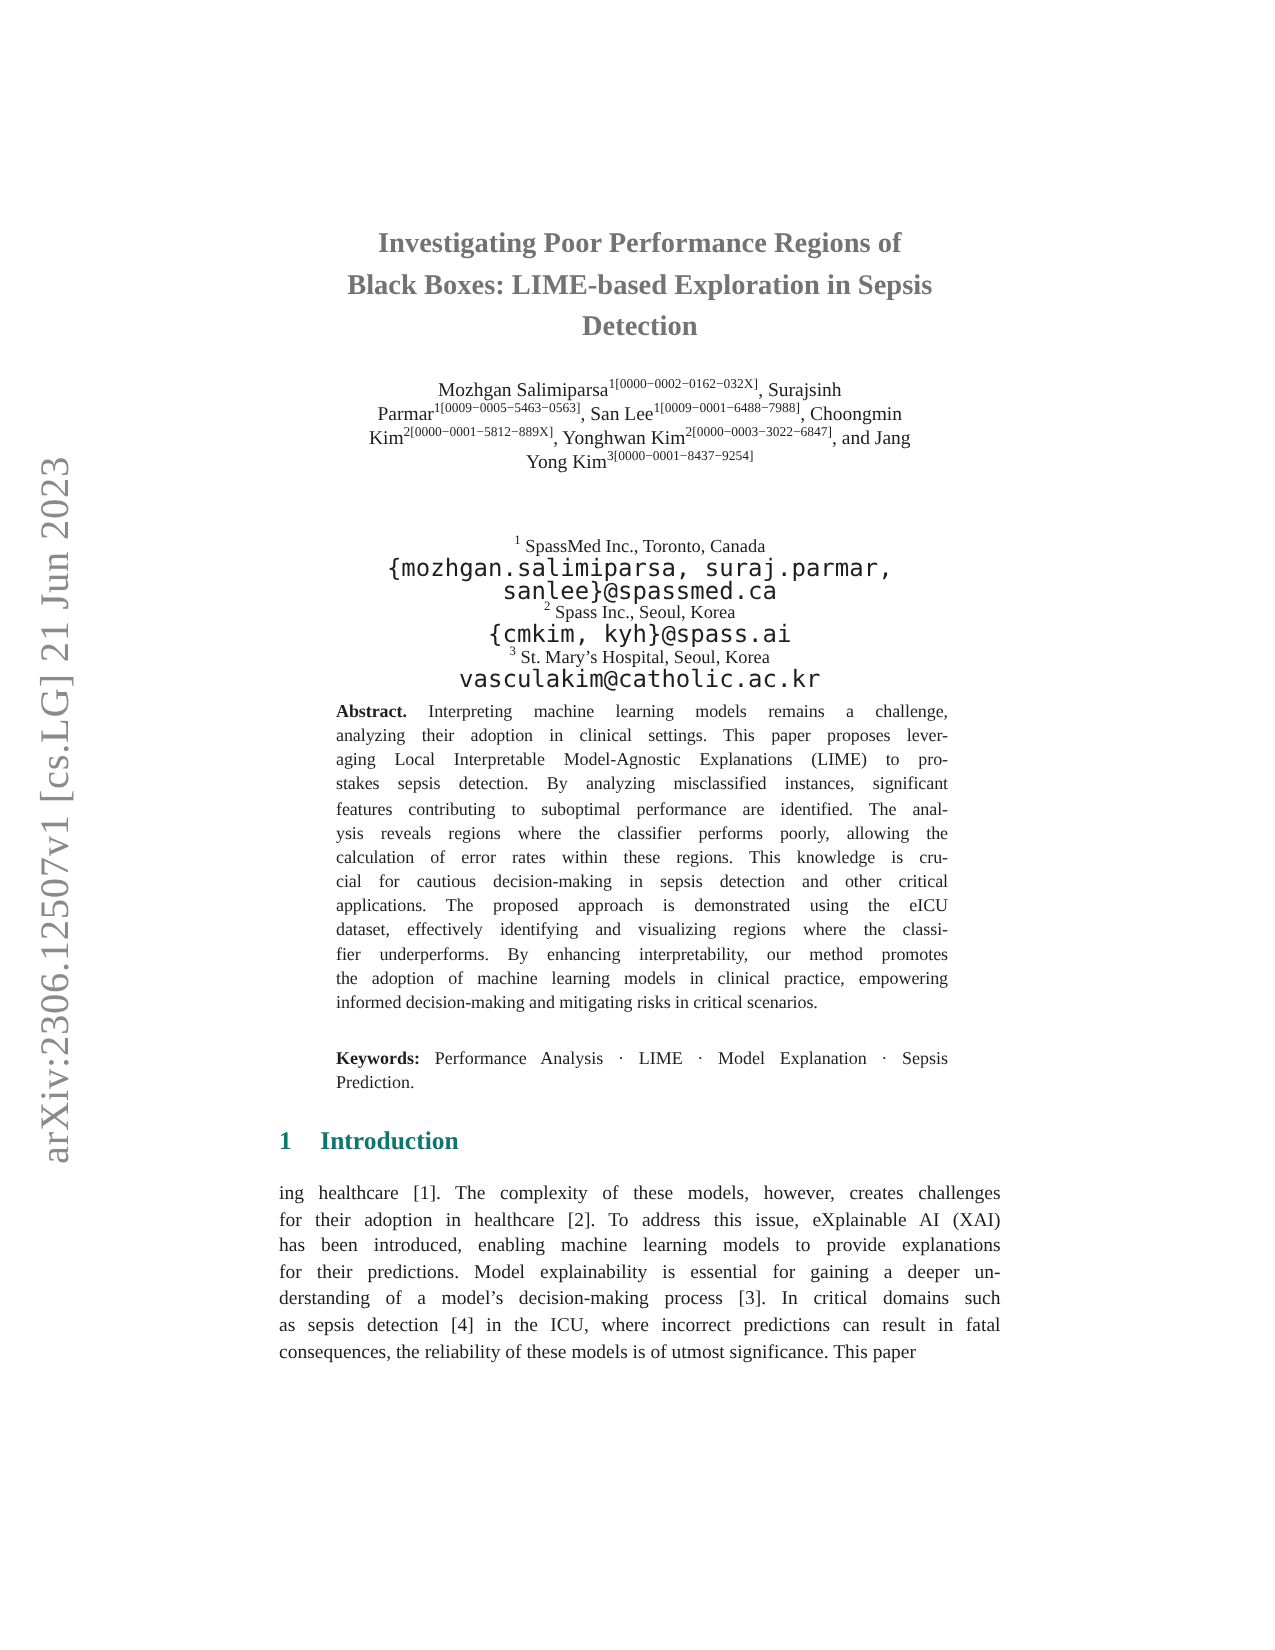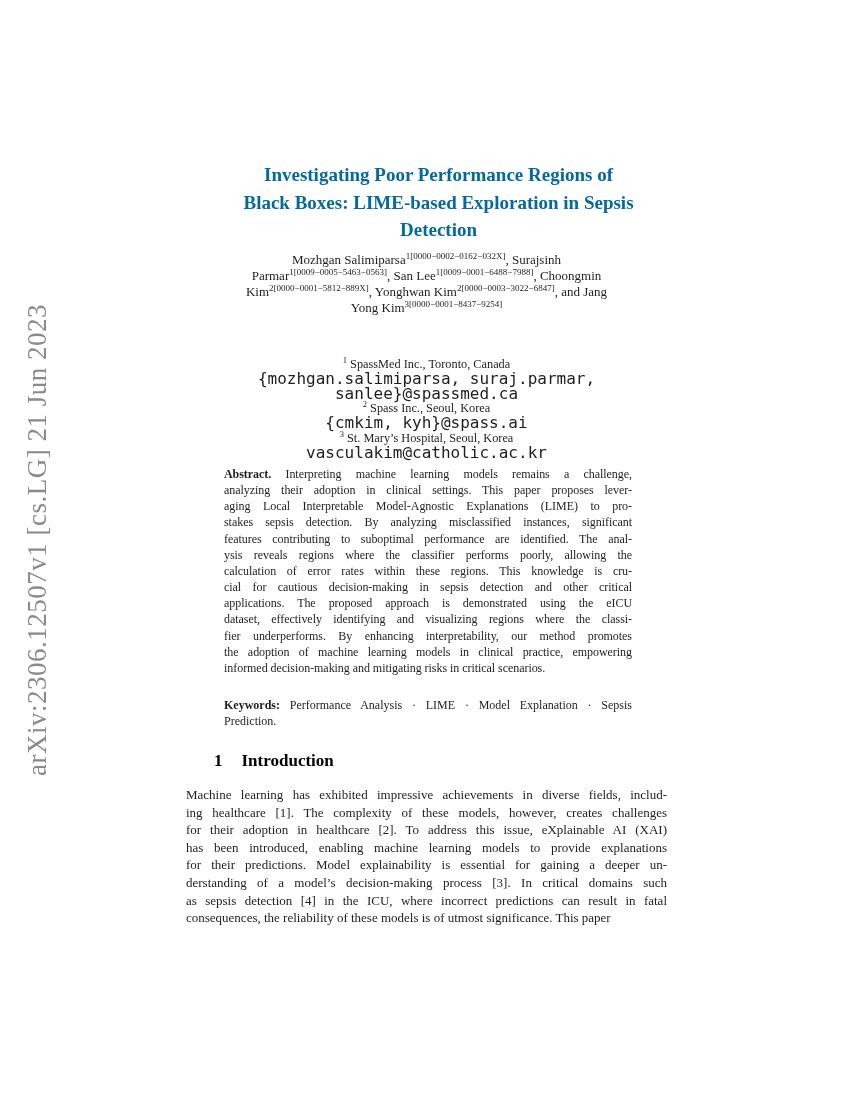--- a/index.html
+++ b/index.html
@@ -27,25 +27,25 @@
 
   
   .ln { display: block; }
   .justify .ln { text-align: justify; text-align-last: justify; }
   .justify .ln.last { text-align-last: left; }
   .centered .ln { text-align: center; }
 
   .title {
     position: absolute;
     left: 186px; top: 149px; width: 481px;
-    margin: 12px;
+    margin: 0;
     font-size: 19px;
     font-weight: bold;
     line-height: 27.5px;
-    color: #0369a1;
+    color: #737373;
   }
 
   .authors {
     position: absolute;
     left: 166px; top: 252px; width: 521px;
     font-size: 13px;
     line-height: 16px;
   }
   .authors sup { font-size: 9px; line-height: 0; }
 
@@ -75,22 +75,21 @@
     left: 224px; top: 697px; width: 408px;
     font-size: 12px;
     line-height: 16.15px;
   }
 
   .heading {
     position: absolute;
     left: 186px; top: 751px; width: 481px;
     font-size: 17px;
     font-weight: bold;
-    color: #000000;
-    margin-left: 28px;
+    color: #0f766e;
   }
   .heading .secnum { margin-right: 19px; }
 
   .para {
     position: absolute;
     left: 186px; top: 786px; width: 481px;
     font-size: 13px;
     line-height: 17.6px;
   }
 
@@ -144,21 +143,20 @@
   <div class="keywords justify">
       <div class="ln"><b>Keywords:</b> Performance Analysis · LIME · Model Explanation · Sepsis</div>
       <div class="ln last">Prediction.</div>
     </div>
 
   <div class="heading">
     <span class="secnum">1</span><span>Introduction</span>
   </div>
 
   <div class="para justify">
-      <div class="ln">Machine learning has exhibited impressive achievements in diverse fields, includ-</div>
       <div class="ln">ing healthcare [1]. The complexity of these models, however, creates challenges</div>
       <div class="ln">for their adoption in healthcare [2]. To address this issue, eXplainable AI (XAI)</div>
       <div class="ln">has been introduced, enabling machine learning models to provide explanations</div>
       <div class="ln">for their predictions. Model explainability is essential for gaining a deeper un-</div>
       <div class="ln">derstanding of a model’s decision-making process [3]. In critical domains such</div>
       <div class="ln">as sepsis detection [4] in the ICU, where incorrect predictions can result in fatal</div>
       <div class="ln last">consequences, the reliability of these models is of utmost significance. This paper</div>
     </div>
 
 </div>

